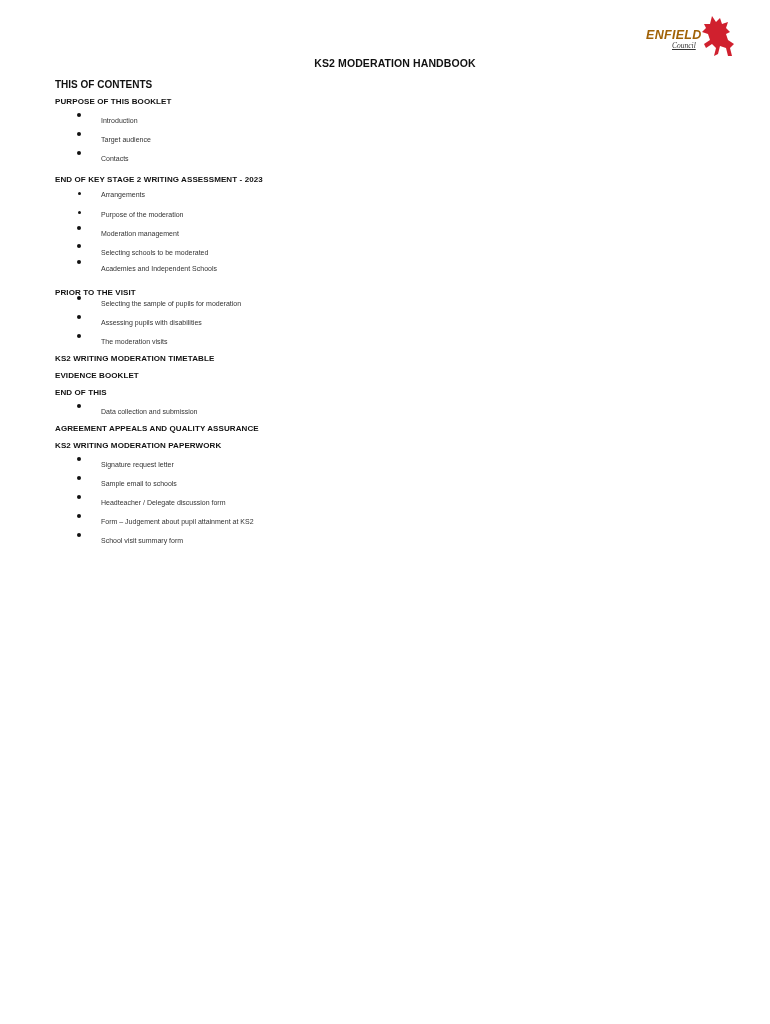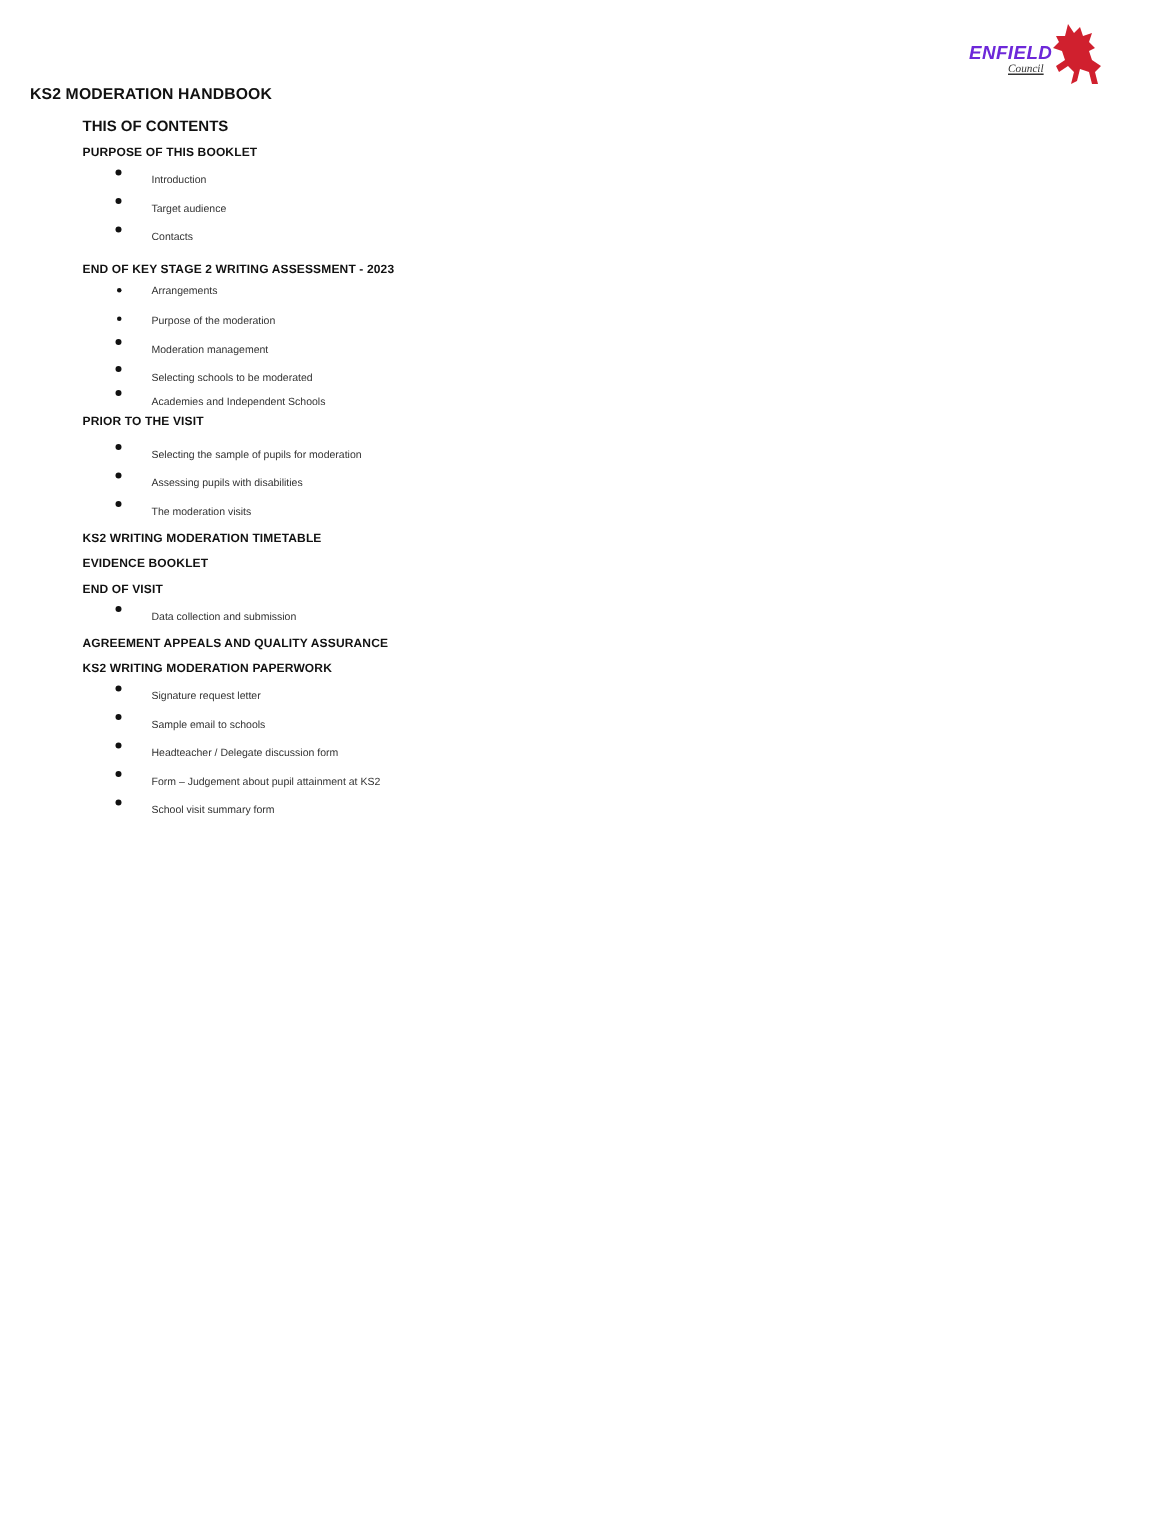--- a/index.html
+++ b/index.html
@@ -5,29 +5,29 @@
   html, body { margin: 0; padding: 0; }
   body {
     width: 770px; height: 1024px; background: #ffffff; position: relative;
     font-family: "Liberation Sans", sans-serif; color: #111; overflow: hidden;
   }
   .logo {
     position: absolute; left: 640px; top: 14px; width: 96px; height: 44px;
   }
   .logo-word {
     position: absolute; left: 6px; top: 14px; font-family: "Liberation Sans", sans-serif;
-    font-weight: bold; font-style: italic; font-size: 12.5px; letter-spacing: 0.3px; color: #6d28d9;
+    font-weight: bold; font-style: italic; font-size: 12.5px; letter-spacing: 0.3px; color: #a16207;
   }
   .logo-sub {
     position: absolute; left: 32px; top: 27px; font-family: "Liberation Serif", serif;
     font-style: italic; font-size: 7.5px; color: #333; text-decoration: underline;
   }
   .logo-dragon { position: absolute; left: 60px; top: 0; width: 36px; height: 44px; }
   .doc-title {
-    position: absolute; left: 0; right: 0; top: 57px; 
+    position: absolute; left: 0; right: 0; top: 57px; text-align: center;
     padding-left: 20px;
     font-weight: bold; font-size: 10.5px; letter-spacing: 0.1px; color: #111;
   }
   .toc-title {
     position: absolute; left: 55px; top: 79px; font-weight: bold; font-size: 10px; color: #111;
   }
   .section {
     position: absolute; left: 55px; font-weight: bold; font-size: 8px; color: #111;
     letter-spacing: 0.1px;
   }
@@ -66,31 +66,31 @@
 <div class="item" style="top:191px">Arrangements</div>
 <span class="bullet small" style="top:211px"></span>
 <div class="item" style="top:211px">Purpose of the moderation</div>
 <span class="bullet" style="top:226px"></span>
 <div class="item" style="top:230px">Moderation management</div>
 <span class="bullet" style="top:244px"></span>
 <div class="item" style="top:249px">Selecting schools to be moderated</div>
 <span class="bullet" style="top:260px"></span>
 <div class="item" style="top:265px">Academies and Independent Schools</div>
 
-<div class="section" style="top:276px">PRIOR TO THE VISIT</div>
+<div class="section" style="top:288px">PRIOR TO THE VISIT</div>
 <span class="bullet" style="top:296px"></span>
 <div class="item" style="top:300px">Selecting the sample of pupils for moderation</div>
 <span class="bullet" style="top:315px"></span>
 <div class="item" style="top:319px">Assessing pupils with disabilities</div>
 <span class="bullet" style="top:334px"></span>
 <div class="item" style="top:338px">The moderation visits</div>
 
 <div class="section" style="top:354px">KS2 WRITING MODERATION TIMETABLE</div>
 <div class="section" style="top:371px">EVIDENCE BOOKLET</div>
-<div class="section" style="top:388px">END OF VISIT</div>
+<div class="section" style="top:388px">END OF THIS</div>
 <span class="bullet" style="top:404px"></span>
 <div class="item" style="top:408px">Data collection and submission</div>
 
 <div class="section" style="top:424px">AGREEMENT APPEALS AND QUALITY ASSURANCE</div>
 <div class="section" style="top:441px">KS2 WRITING MODERATION PAPERWORK</div>
 <span class="bullet" style="top:457px"></span>
 <div class="item" style="top:461px">Signature request letter</div>
 <span class="bullet" style="top:476px"></span>
 <div class="item" style="top:480px">Sample email to schools</div>
 <span class="bullet" style="top:495px"></span>

